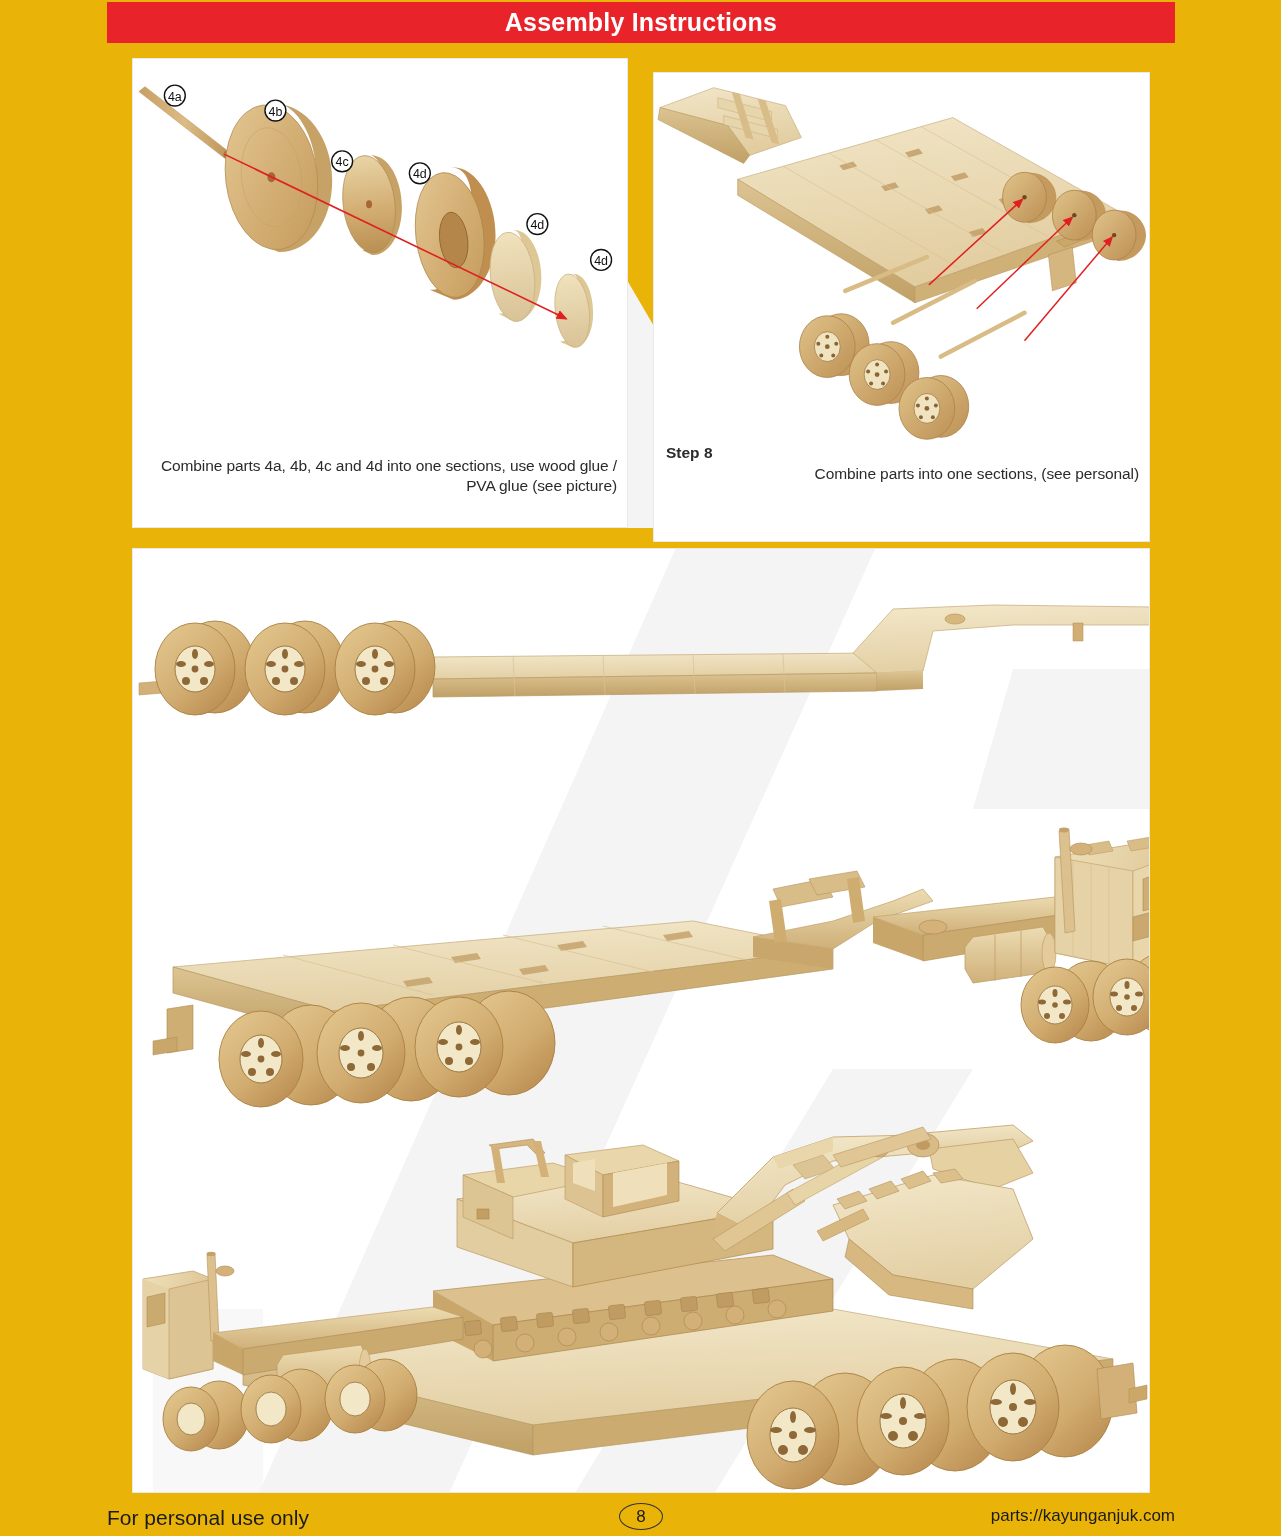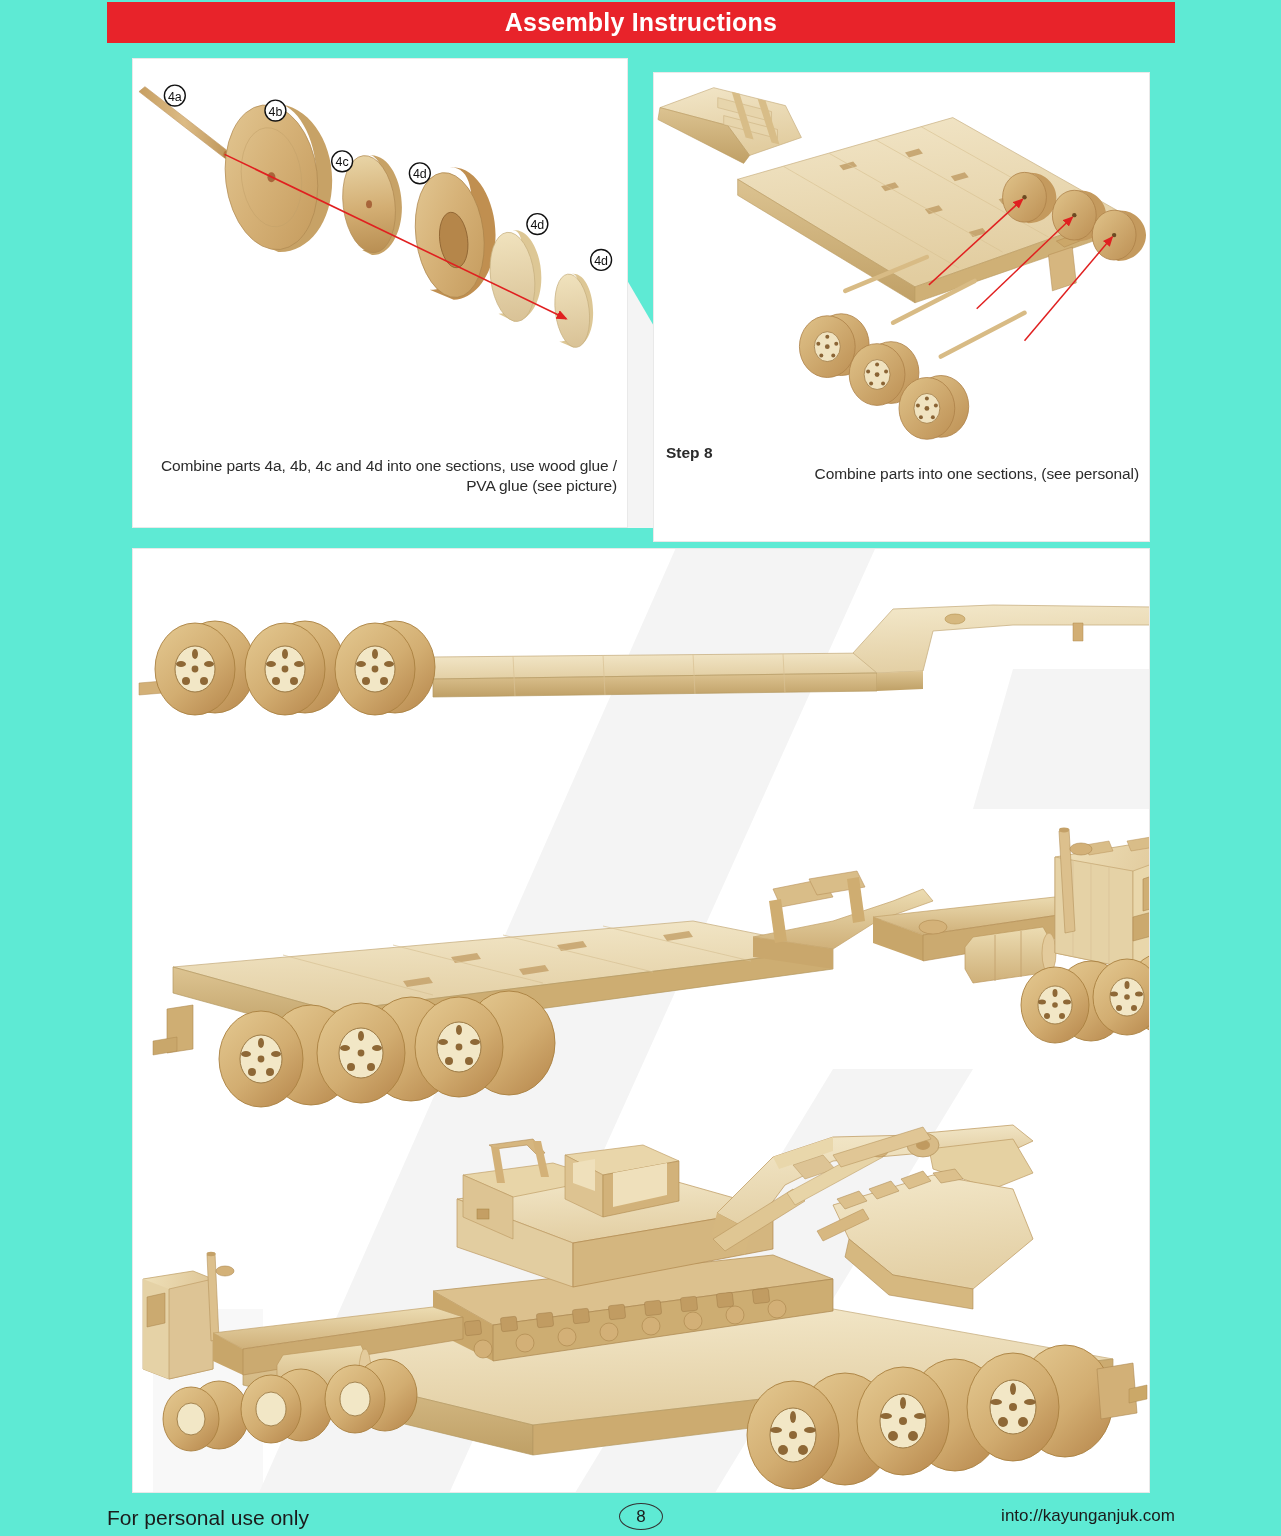--- a/index.html
+++ b/index.html
@@ -4,21 +4,21 @@
 <style>
   * { box-sizing: border-box; margin: 0; padding: 0; }
   html, body {
     width: 1281px; height: 1536px;
     background: #ffffff;
     font-family: "Liberation Sans", sans-serif;
   }
   .page {
     position: relative;
     width: 1281px; height: 1536px;
-    background: #5eead4;
+    background: #eab308;
     overflow: hidden;
   }
 
   
   .banner {
     position: absolute;
     left: 107px; top: 2px;
     width: 1068px; height: 41px;
     background: #e8232a;
     display: flex; align-items: center; justify-content: center;
@@ -744,16 +744,16 @@
         </g>
       </g>
     </svg>
   </div>
 
   <div class="footer">
     <div class="footer-left">For personal use only</div>
     <div class="footer-center">
       <span>8</span>
     </div>
-    <div class="footer-right">into://kayunganjuk.com</div>
+    <div class="footer-right">parts://kayunganjuk.com</div>
   </div>
 
 </div>
 
 </body></html>

